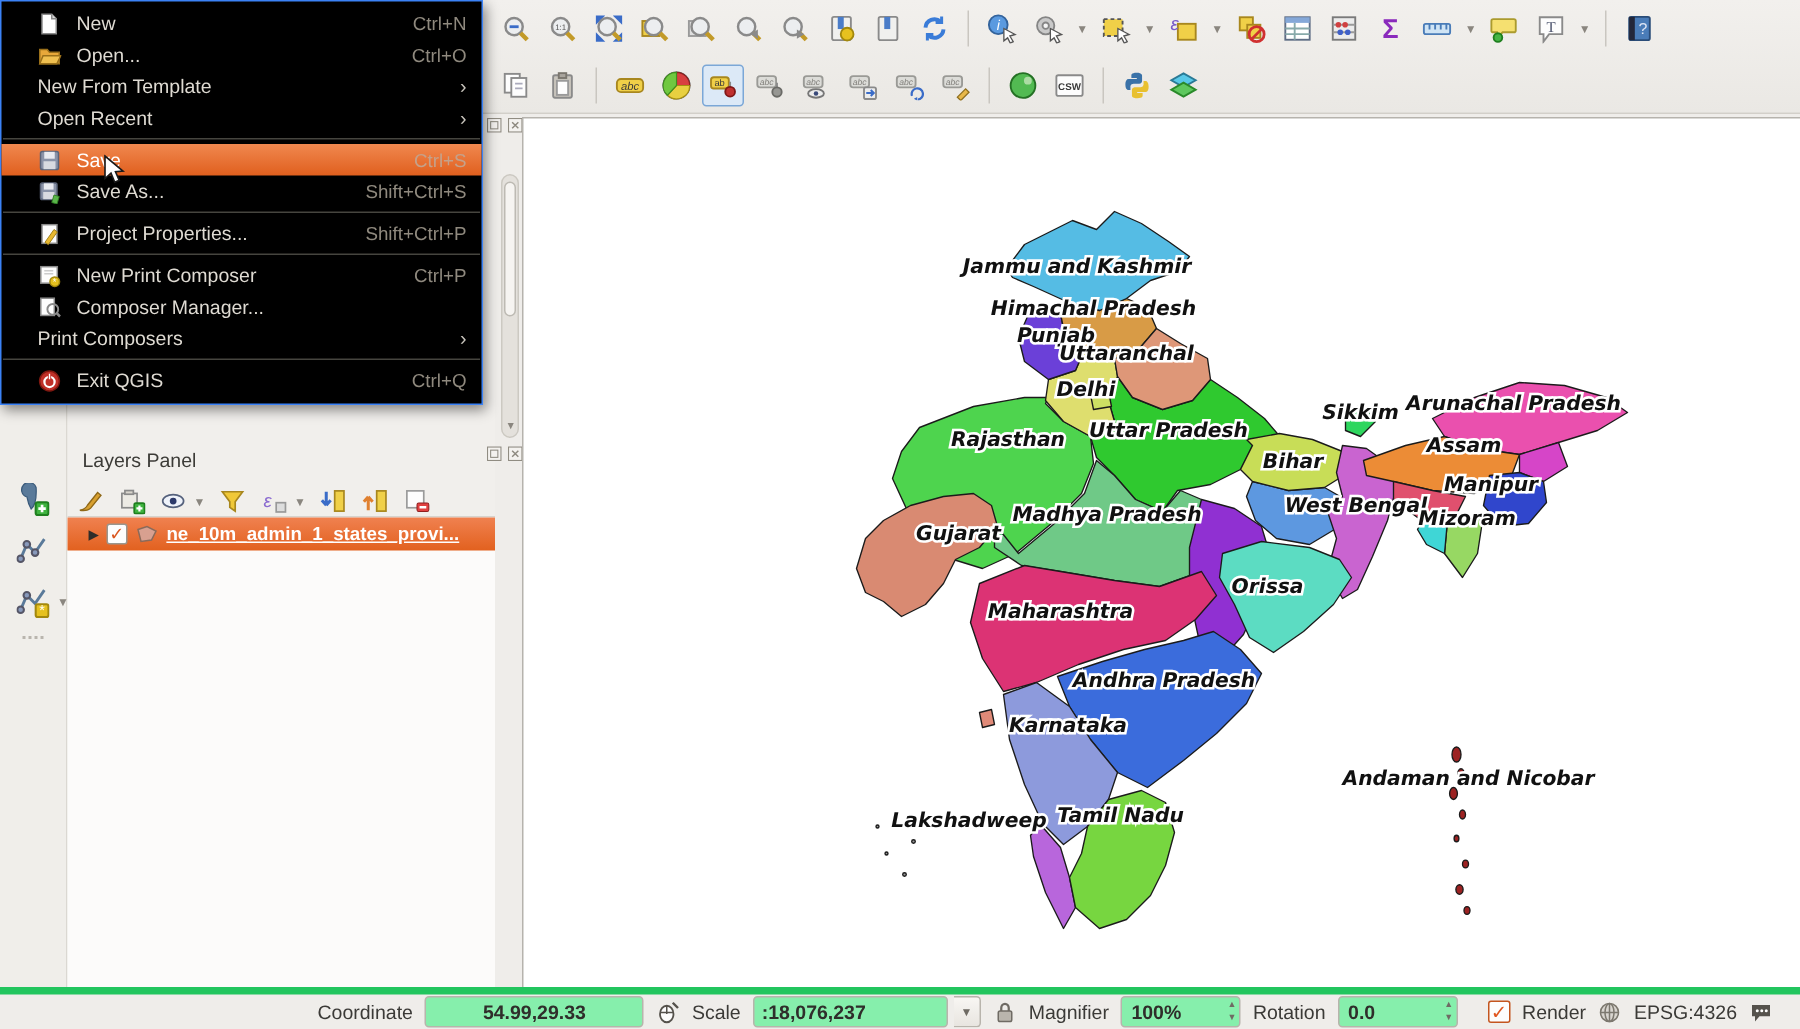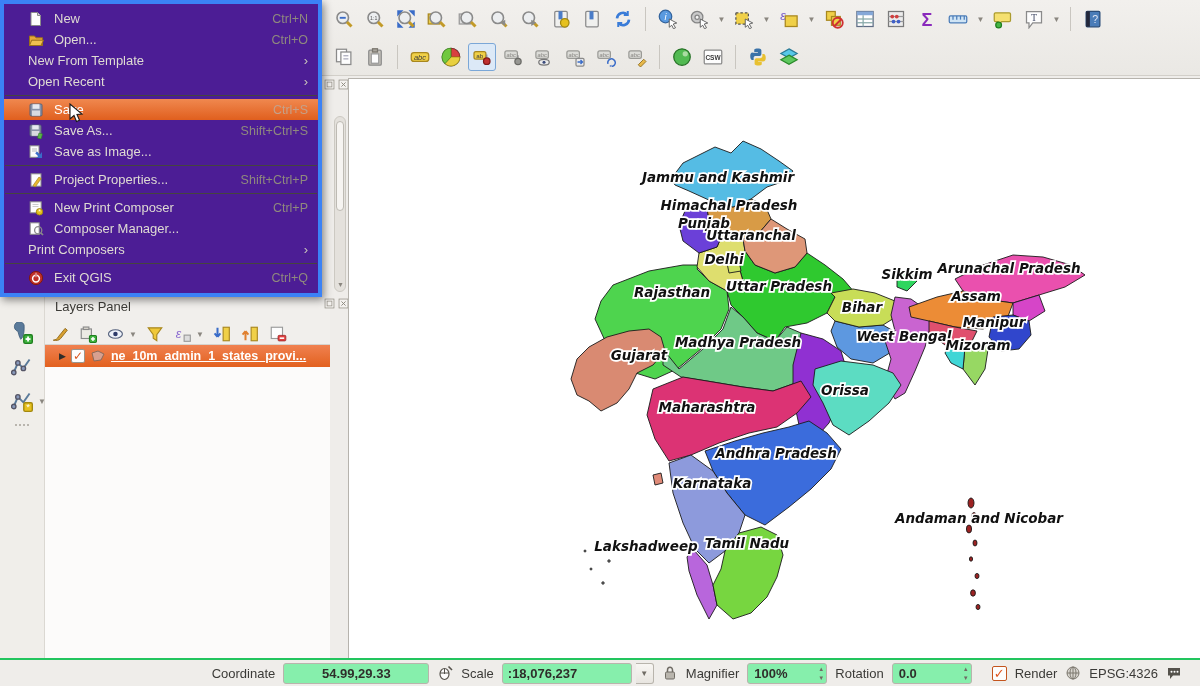--- a/index.html
+++ b/index.html
@@ -51,33 +51,33 @@
   #pstrip-thumb { position:absolute; left:1px; top:4px; width:8px; height:90px; background:#f6f4f1; border:1px solid #bdbab3; border-radius:5px; }
   #pstrip-down { position:absolute; left:2px; bottom:3px; font-size:7px; color:#8a867f; }
 
   
   #map-canvas { position:absolute; left:348px; top:78px; width:852px; height:580px; background:#ffffff; border-left:1px solid #b6b3ad; border-top:1px solid #b6b3ad; }
   #map-svg { display:block; }
   #map-svg path, #map-svg ellipse { stroke:#1b1b1b; stroke-width:0.9; stroke-linejoin:round; }
   .map-label { font-family:"DejaVu Sans",sans-serif; font-style:italic; font-weight:600; font-size:13.5px; fill:#111; stroke:#ffffff; stroke-width:3.4px; paint-order:stroke; text-anchor:middle; }
 
   
-  #status-bar { position:absolute; left:0; top:658px; width:1200px; height:28px; background:#efedea; border-top:2px solid #22c55e; display:flex; align-items:center; justify-content:flex-end; padding-right:18px; gap:8px; font-size:13px; color:#3b3a37; }
+  #status-bar { position:absolute; left:0; top:658px; width:1200px; height:28px; background:#efedea; border-top:5px solid #22c55e; display:flex; align-items:center; justify-content:flex-end; padding-right:18px; gap:8px; font-size:13px; color:#3b3a37; }
   .sb-field { background:#86efac; border:1px solid #b8b4ac; border-radius:3px; height:21px; display:flex; align-items:center; font-size:13px; color:#2f2e2b;font-weight:bold; }
   #coord-input { width:146px; justify-content:center; }
   #scale-box { width:130px; padding-left:5px; }
   .combo-dd { width:18px; height:21px; border:1px solid #b8b4ac; border-left:none; border-radius:0 3px 3px 0; margin-left:-4px; background:linear-gradient(#f8f6f3,#e8e5e0); display:flex; align-items:center; justify-content:center; font-size:8px; color:#6f6b64; }
   .spinbox { width:80px; padding-left:6px; position:relative; }
   .spin-arrows { position:absolute; right:2px; top:1px; display:flex; flex-direction:column; font-size:6px; line-height:9px; color:#6f6b64; text-align:center; }
   #render-check { width:15px; height:15px; background:#fdfdfd; border:1px solid #c4551e; border-radius:2px; display:flex; align-items:center; justify-content:center; font-size:13px; font-weight:bold; color:#e0561f; line-height:1; }
   .status-ico svg { width:16px; height:16px; display:block; }
   .gap-sm { width:4px; }
 
   
-  #file-menu { position:absolute; left:0; top:0; width:322px; background:#4c1d95; border:4px solid #3b82f6; box-shadow:2px 3px 8px rgba(0,0,0,.45); padding:4px 0 5px; z-index:50; }
+  #file-menu { position:absolute; left:0; top:0; width:322px; background:#000000; border:1px solid #3b82f6; box-shadow:2px 3px 8px rgba(0,0,0,.45); padding:4px 0 5px; z-index:50; }
   .menu-item { height:21px; display:flex; align-items:center; padding:0 10px 0 24px; color:#dfdbd3; font-size:13px; }
   .menu-item .mi-ico { width:16px; height:16px; margin-right:10px; flex:none; }
   .menu-item .mi-ico svg { width:16px; height:16px; display:block; }
   .menu-item .mi-label { flex:1; white-space:nowrap; }
   .menu-item .mi-short { color:#8f897e; font-size:12.5px; margin-left:12px; }
   .menu-item .mi-sub { color:#c8c4bc; font-size:13px; margin-left:12px; }
   .menu-item.hl { background:linear-gradient(#f0884f,#e05f1e); color:#ffffff; }
   .menu-item.hl .mi-short { color:#c5a18a; }
   .menu-sep { height:1px; background:#46453f; margin:3px 1px; }
 
@@ -679,31 +679,20 @@
           <svg viewBox="0 0 16 16" width="16" height="16">
             <rect x="2" y="2" width="11" height="11" rx="1.2" fill="#8a93a8" stroke="#5a6378"></rect>
             <rect x="4.2" y="2.2" width="6.5" height="4.2" fill="#e8eaf0"></rect>
             <rect x="3.8" y="8" width="7.5" height="4.8" fill="#d8dae0"></rect>
             <path d="M9.5,15 l1.5,-5 l3.5,1 -1.5,5 Z" fill="#5ab54a" stroke="#2f7f24" stroke-width=".6"></path>
           </svg>
         </span>
         <span class="mi-label">Save As...</span>
         <span class="mi-short">Shift+Ctrl+S</span>
       </div>
-      <div class="menu-item">
-        <span class="mi-ico">
-          <svg viewBox="0 0 16 16" width="16" height="16">
-            <rect x="2" y="1.8" width="9" height="11.5" fill="#fdfdfd" stroke="#8a8a8a"></rect>
-            <line x1="4" y1="5" x2="9" y2="5" stroke="#bbb"></line>
-            <line x1="4" y1="7" x2="9" y2="7" stroke="#bbb"></line>
-            <path d="M14,8 v6 h-6 l2.2,-1.8 -3,-3 1.8,-1.8 3,3 Z" fill="#3a6cc8"></path>
-          </svg>
-        </span>
-        <span class="mi-label">Save as Image...</span>
-      </div>
       <div class="menu-sep"></div>
       <div class="menu-item">
         <span class="mi-ico">
           <svg viewBox="0 0 16 16" width="16" height="16">
             <rect x="3" y="1.8" width="10" height="12.4" fill="#fdfdfd" stroke="#8a8a8a"></rect>
             <path d="M5,13.5 l6,-8.5 2.2,1.6 -6,8.5 Z" fill="#e8b830" stroke="#9a7a10" stroke-width=".6"></path>
           </svg>
         </span>
         <span class="mi-label">Project Properties...</span>
         <span class="mi-short">Shift+Ctrl+P</span>

